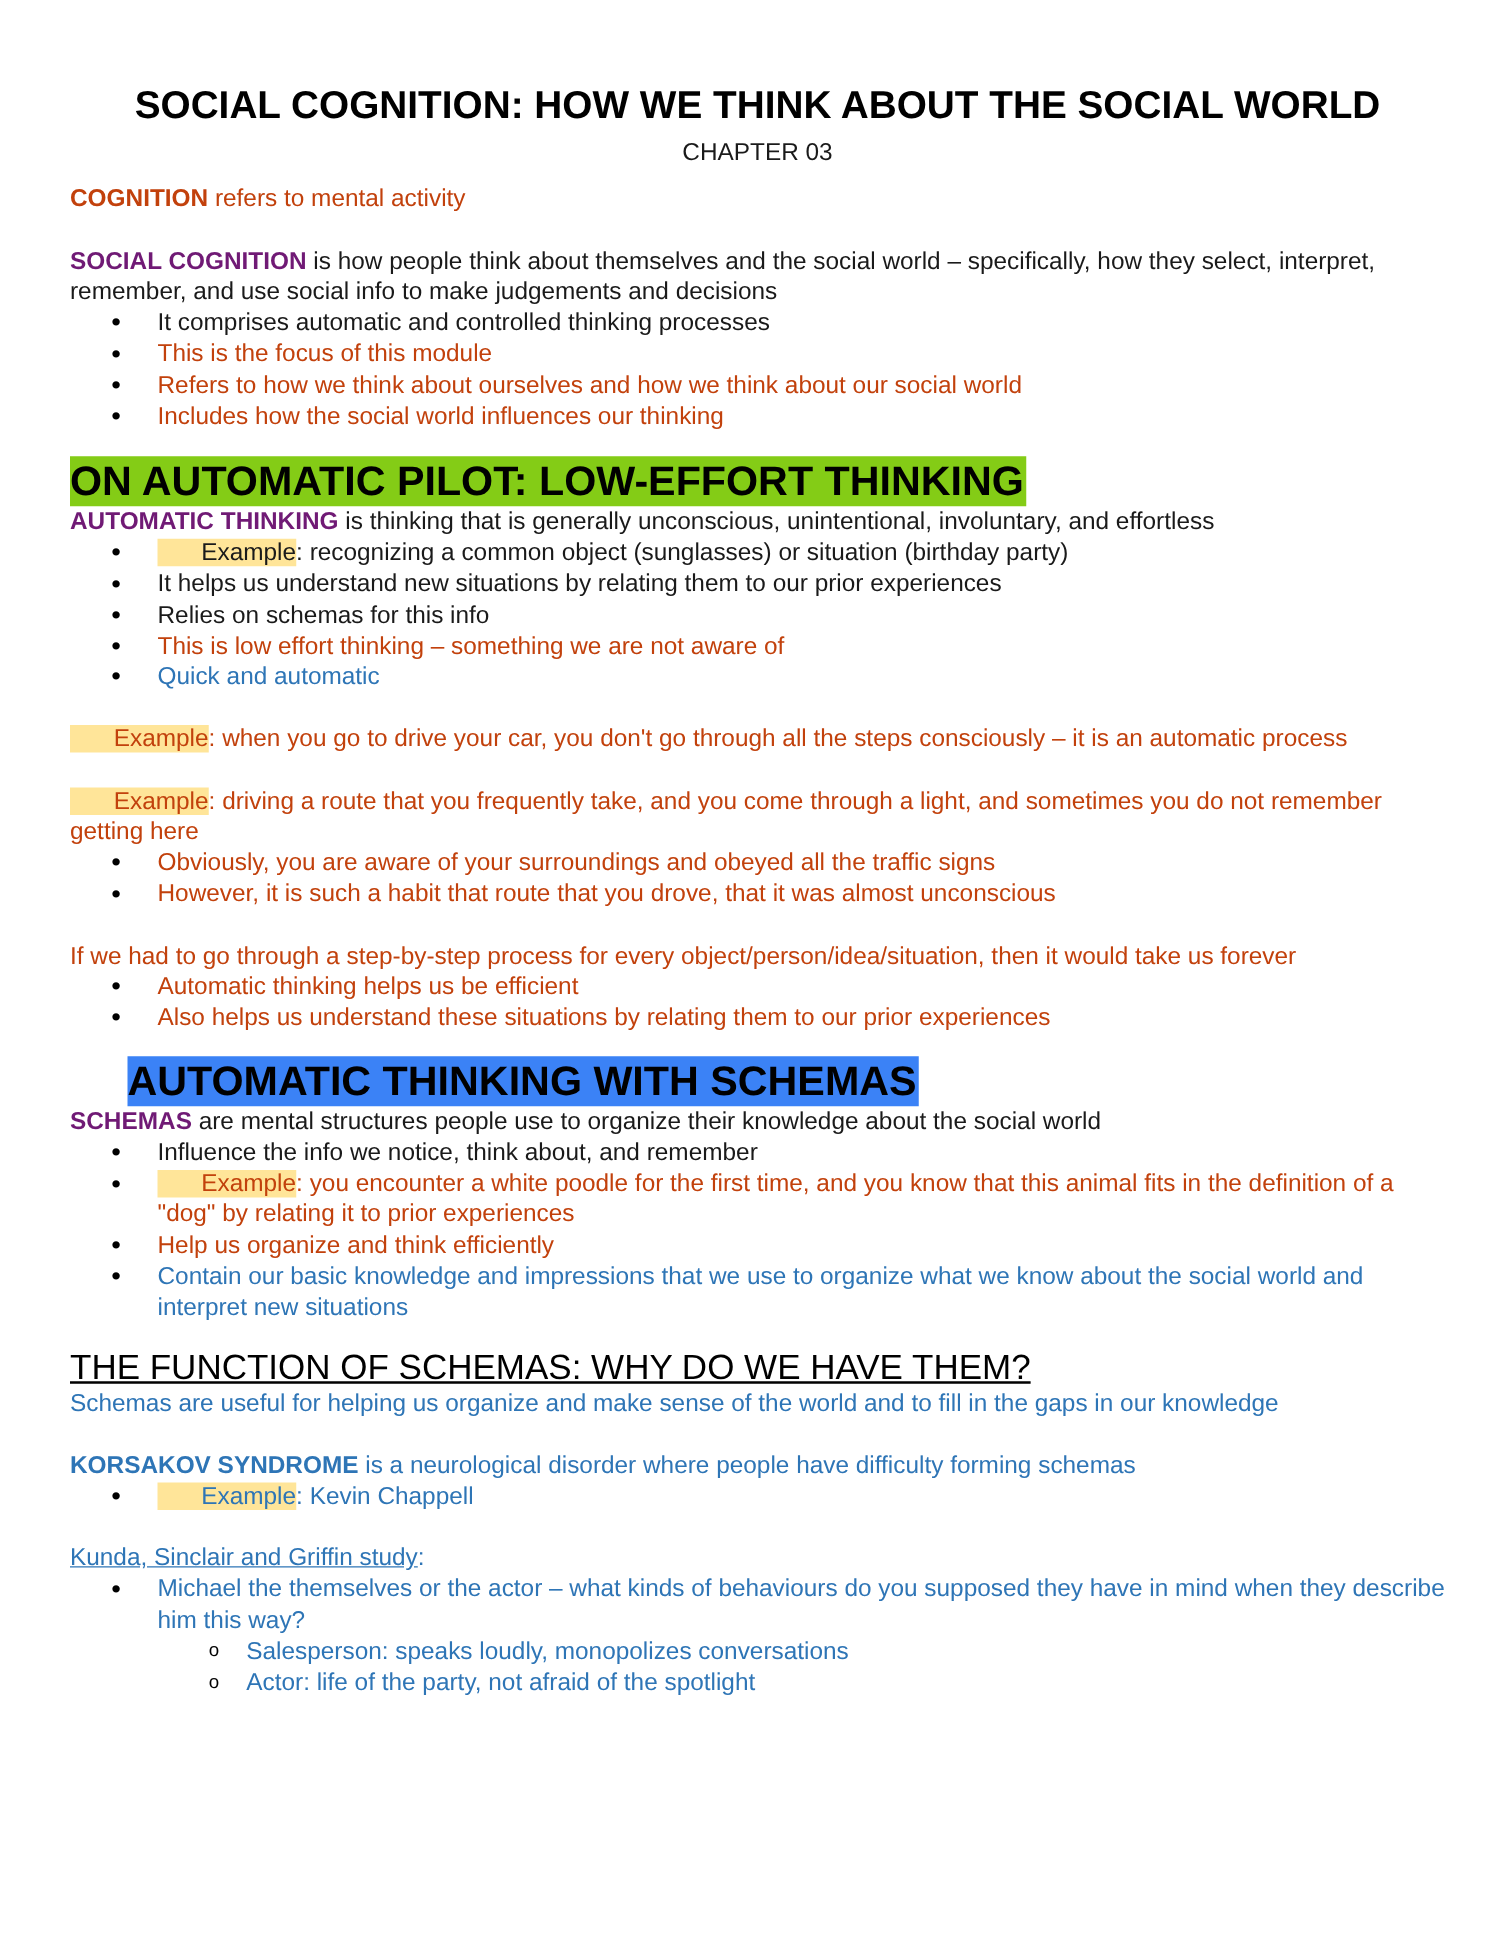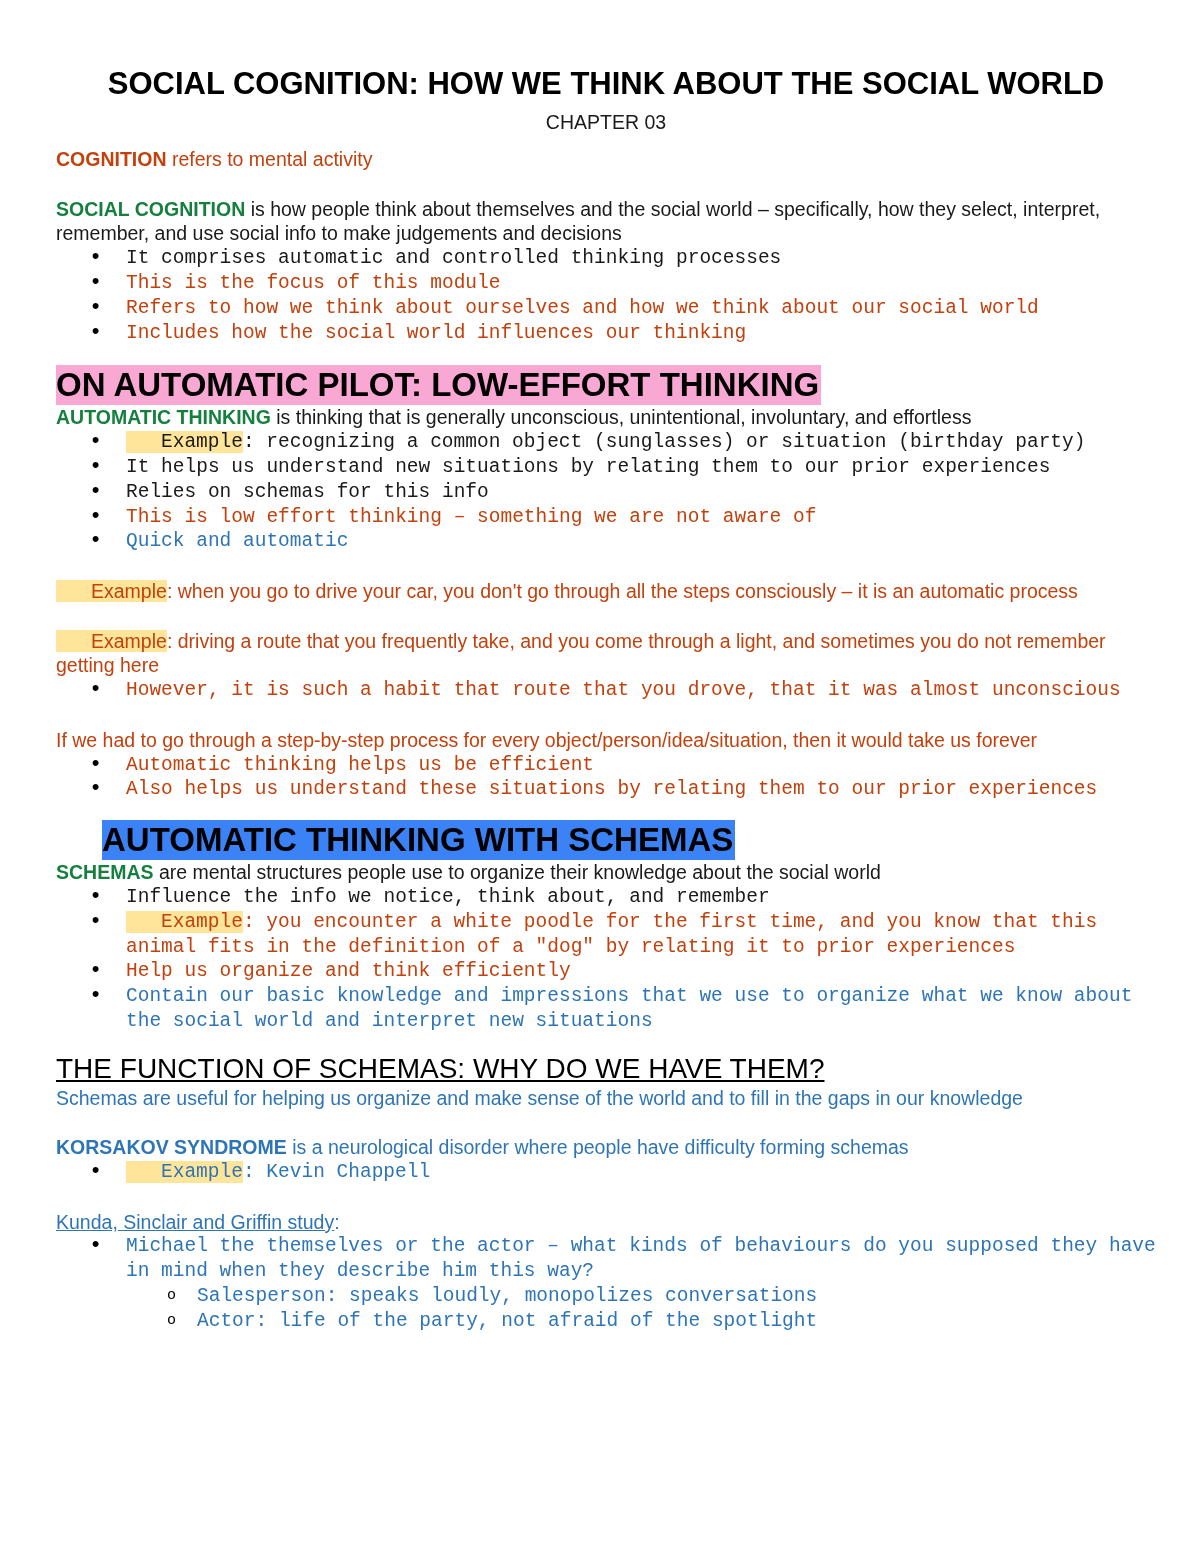--- a/index.html
+++ b/index.html
@@ -6,32 +6,32 @@
   body {
     width: 1200px; height: 1553px; position: relative; overflow: hidden;
     font-family: "Liberation Sans", sans-serif; font-size: 19.5px; color: #1a1a1a;
   }
   .page { position: absolute; left: 56px; top: 58px; width: 1100px; }
   .title { text-align: center; font-weight: bold; font-size: 31px; line-height: 52px; color: #000; margin: 0; }
   .subtitle { text-align: center; font-size: 19.5px; line-height: 24px; color: #1a1a1a; margin: 0 0 13px 0; }
   p { margin: 0; line-height: 24.8px; }
   .gap { height: 24.8px; }
   .orange { color: #c2410c; }
-  .teal { color: #15803d; }
+  .teal { color: #701a75; }
   .blue { color: #2e75b6; }
   .black { color: #1a1a1a; }
   .b { font-weight: bold; }
   .hl { background: #ffe599; padding-left: 35px; }
-  ul { margin: 0; padding: 0; list-style: none; font-family: Liberation Mono, monospace; }
+  ul { margin: 0; padding: 0; list-style: none; }
   li { position: relative; padding-left: 70px; line-height: 24.8px; }
   li::before { content: "\2022"; position: absolute; left: 33px; color: #000; font-size: 22px; }
   li.sub { padding-left: 141px; }
   li.sub::before { content: "o"; left: 111px; font-size: 15px; }
   .h2 { font-size: 33px; font-weight: bold; color: #000; line-height: 40px; display: inline-block; padding: 0 2px 0 0; margin-top: 8px; }
-  .h2.grey { background: #f9a8d4; }
+  .h2.grey { background: #84cc16; }
   .h2.aqua { background: #3b82f6; margin-left: 46px; }
   .h3 { font-size: 28px; font-weight: normal; color: #000; text-decoration: underline; line-height: 34px; margin-top: 4px; }
   .link { text-decoration: underline; }
 </style>
 </head>
 <body>
 
 <div class="page">
   <h1 class="title">SOCIAL COGNITION: HOW WE THINK ABOUT THE SOCIAL WORLD</h1>
   <div class="subtitle">CHAPTER 03</div>
@@ -57,20 +57,21 @@
     <li class="orange">This is low effort thinking – something we are not aware of</li>
     <li class="blue">Quick and automatic</li>
   </ul>
   <div class="gap"></div>
 
   <p class="orange"><span class="hl">Example</span><span>: when you go to drive your car, you don't go through all the steps consciously – it is an automatic process</span></p>
   <div class="gap"></div>
 
   <p class="orange"><span class="hl">Example</span><span>: driving a route that you frequently take, and you come through a light, and sometimes you do not remember getting here</span></p>
   <ul>
+    <li class="orange">Obviously, you are aware of your surroundings and obeyed all the traffic signs</li>
     <li class="orange">However, it is such a habit that route that you drove, that it was almost unconscious</li>
   </ul>
   <div class="gap"></div>
 
   <p class="orange">If we had to go through a step-by-step process for every object/person/idea/situation, then it would take us forever</p>
   <ul>
     <li class="orange">Automatic thinking helps us be efficient</li>
     <li class="orange">Also helps us understand these situations by relating them to our prior experiences</li>
   </ul>
 

